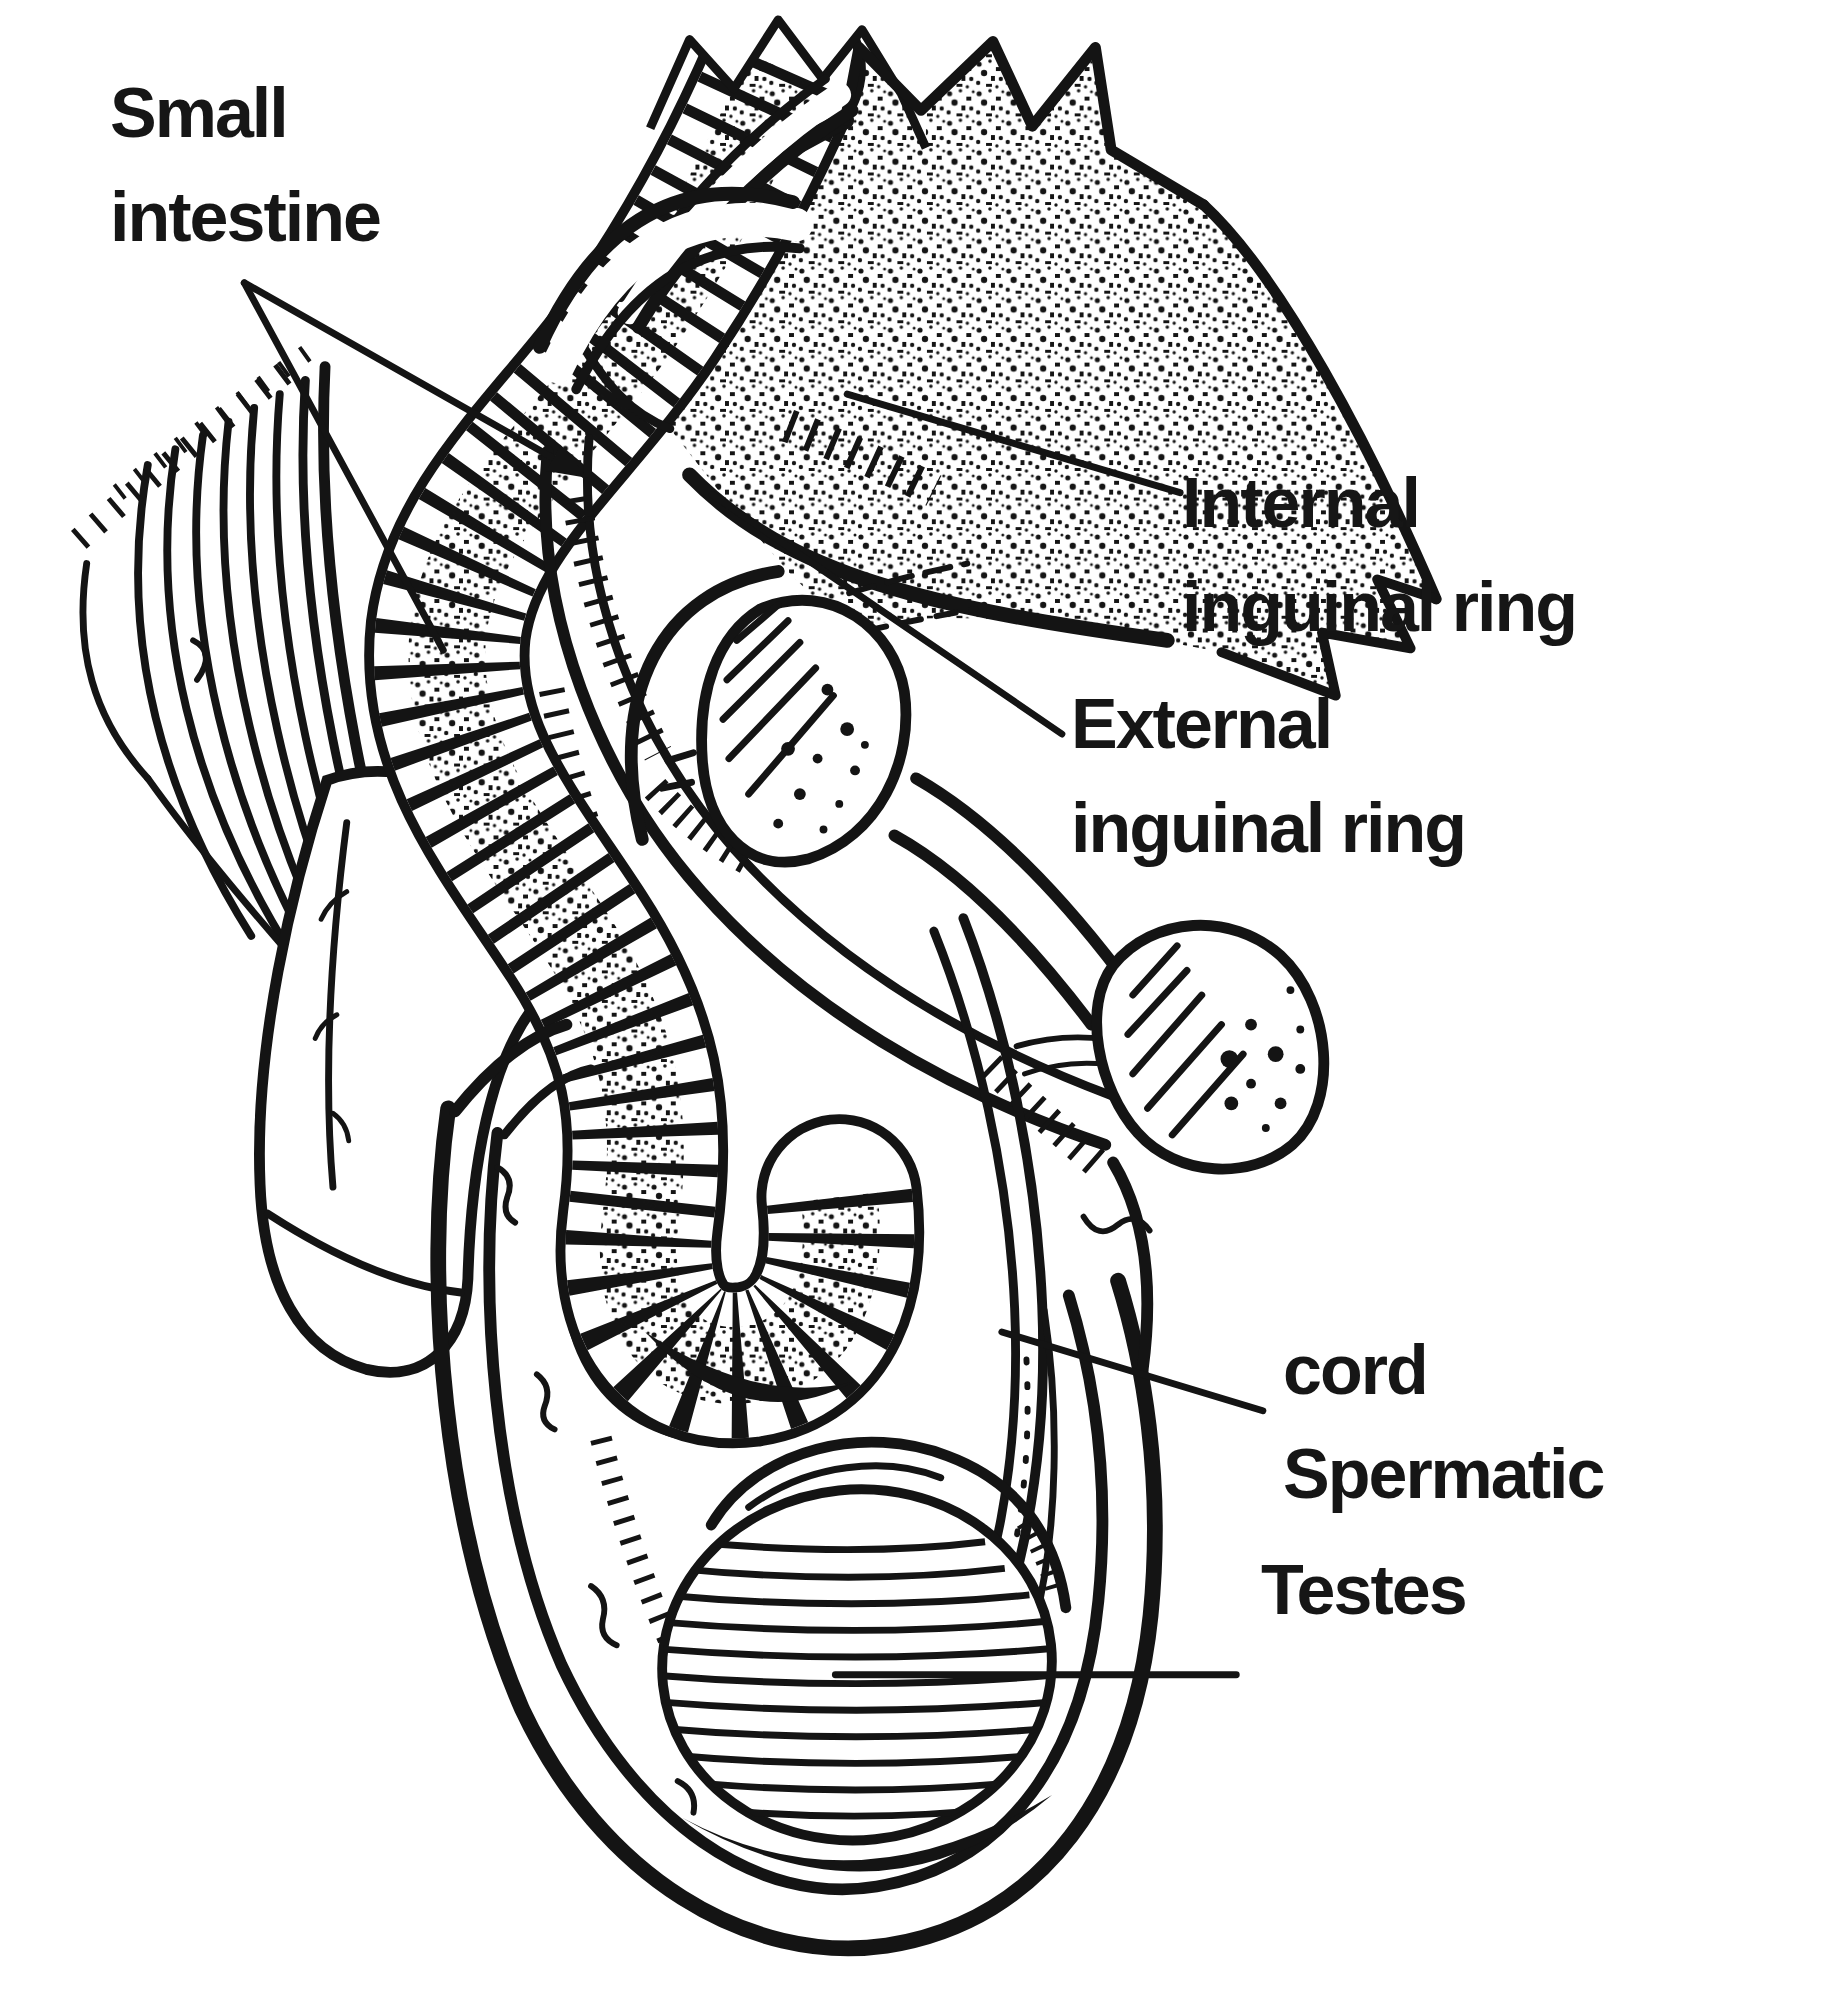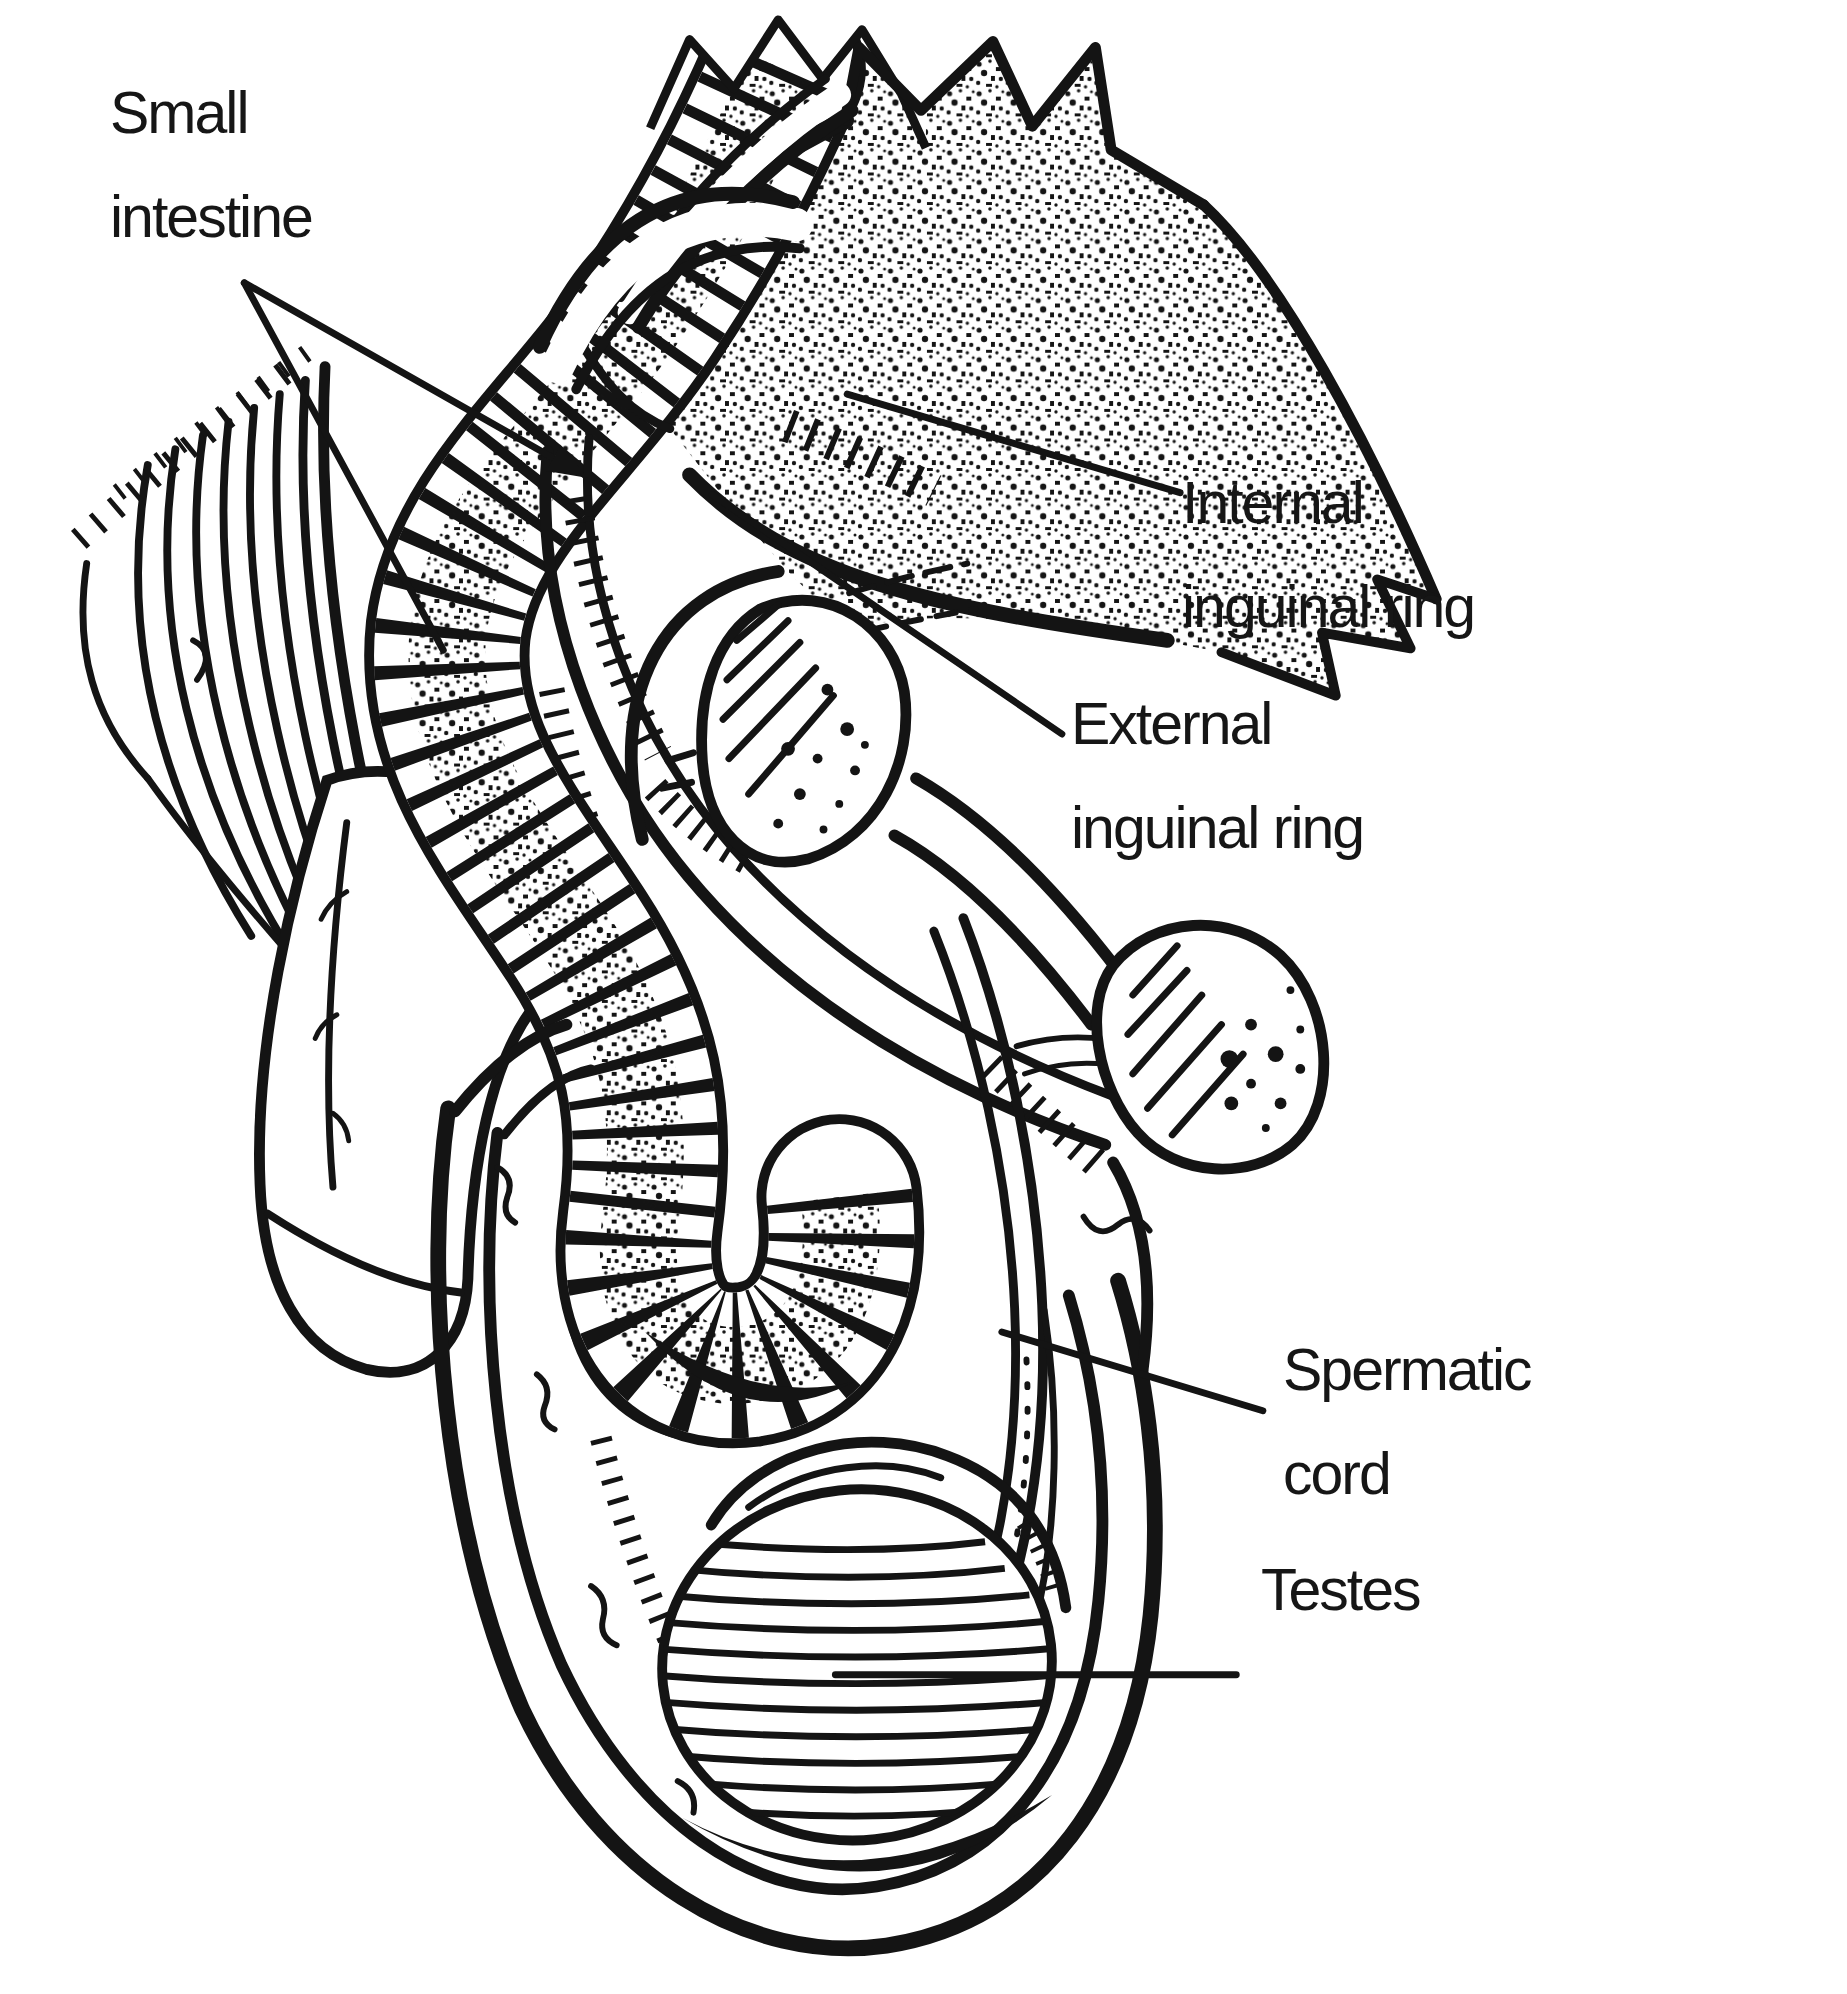--- a/index.html
+++ b/index.html
@@ -7,22 +7,22 @@
     position:relative;
     width:1847px;height:1995px;
     background:#ffffff;
     overflow:hidden;
     font-family:"Liberation Sans", sans-serif;
   }
   .stage svg{position:absolute;left:0;top:0;}
   .fig-label{
     position:absolute;
     color:#161616;
-    font-weight:400;
-    font-size:59px;
+    font-weight:700;
+    font-size:70px;
     line-height:104px;
     letter-spacing:-2px;
     white-space:nowrap;
   }
   .fig-label span{display:block;}
 </style>
 </head>
 <body>
 
 <div class="stage">
@@ -263,22 +263,22 @@
     <span>Internal</span>
     <span>inguinal ring</span>
   </div>
 
   <div class="fig-label" style="left:1071px;top:672px;">
     <span>External</span>
     <span>inguinal ring</span>
   </div>
 
   <div class="fig-label" style="left:1283px;top:1318px;">
+    <span>cord</span>
     <span>Spermatic</span>
-    <span>cord</span>
   </div>
 
   <div class="fig-label" style="left:1261px;top:1538px;">
     <span>Testes</span>
     <span></span>
   </div>
 
 </div>
 
 

